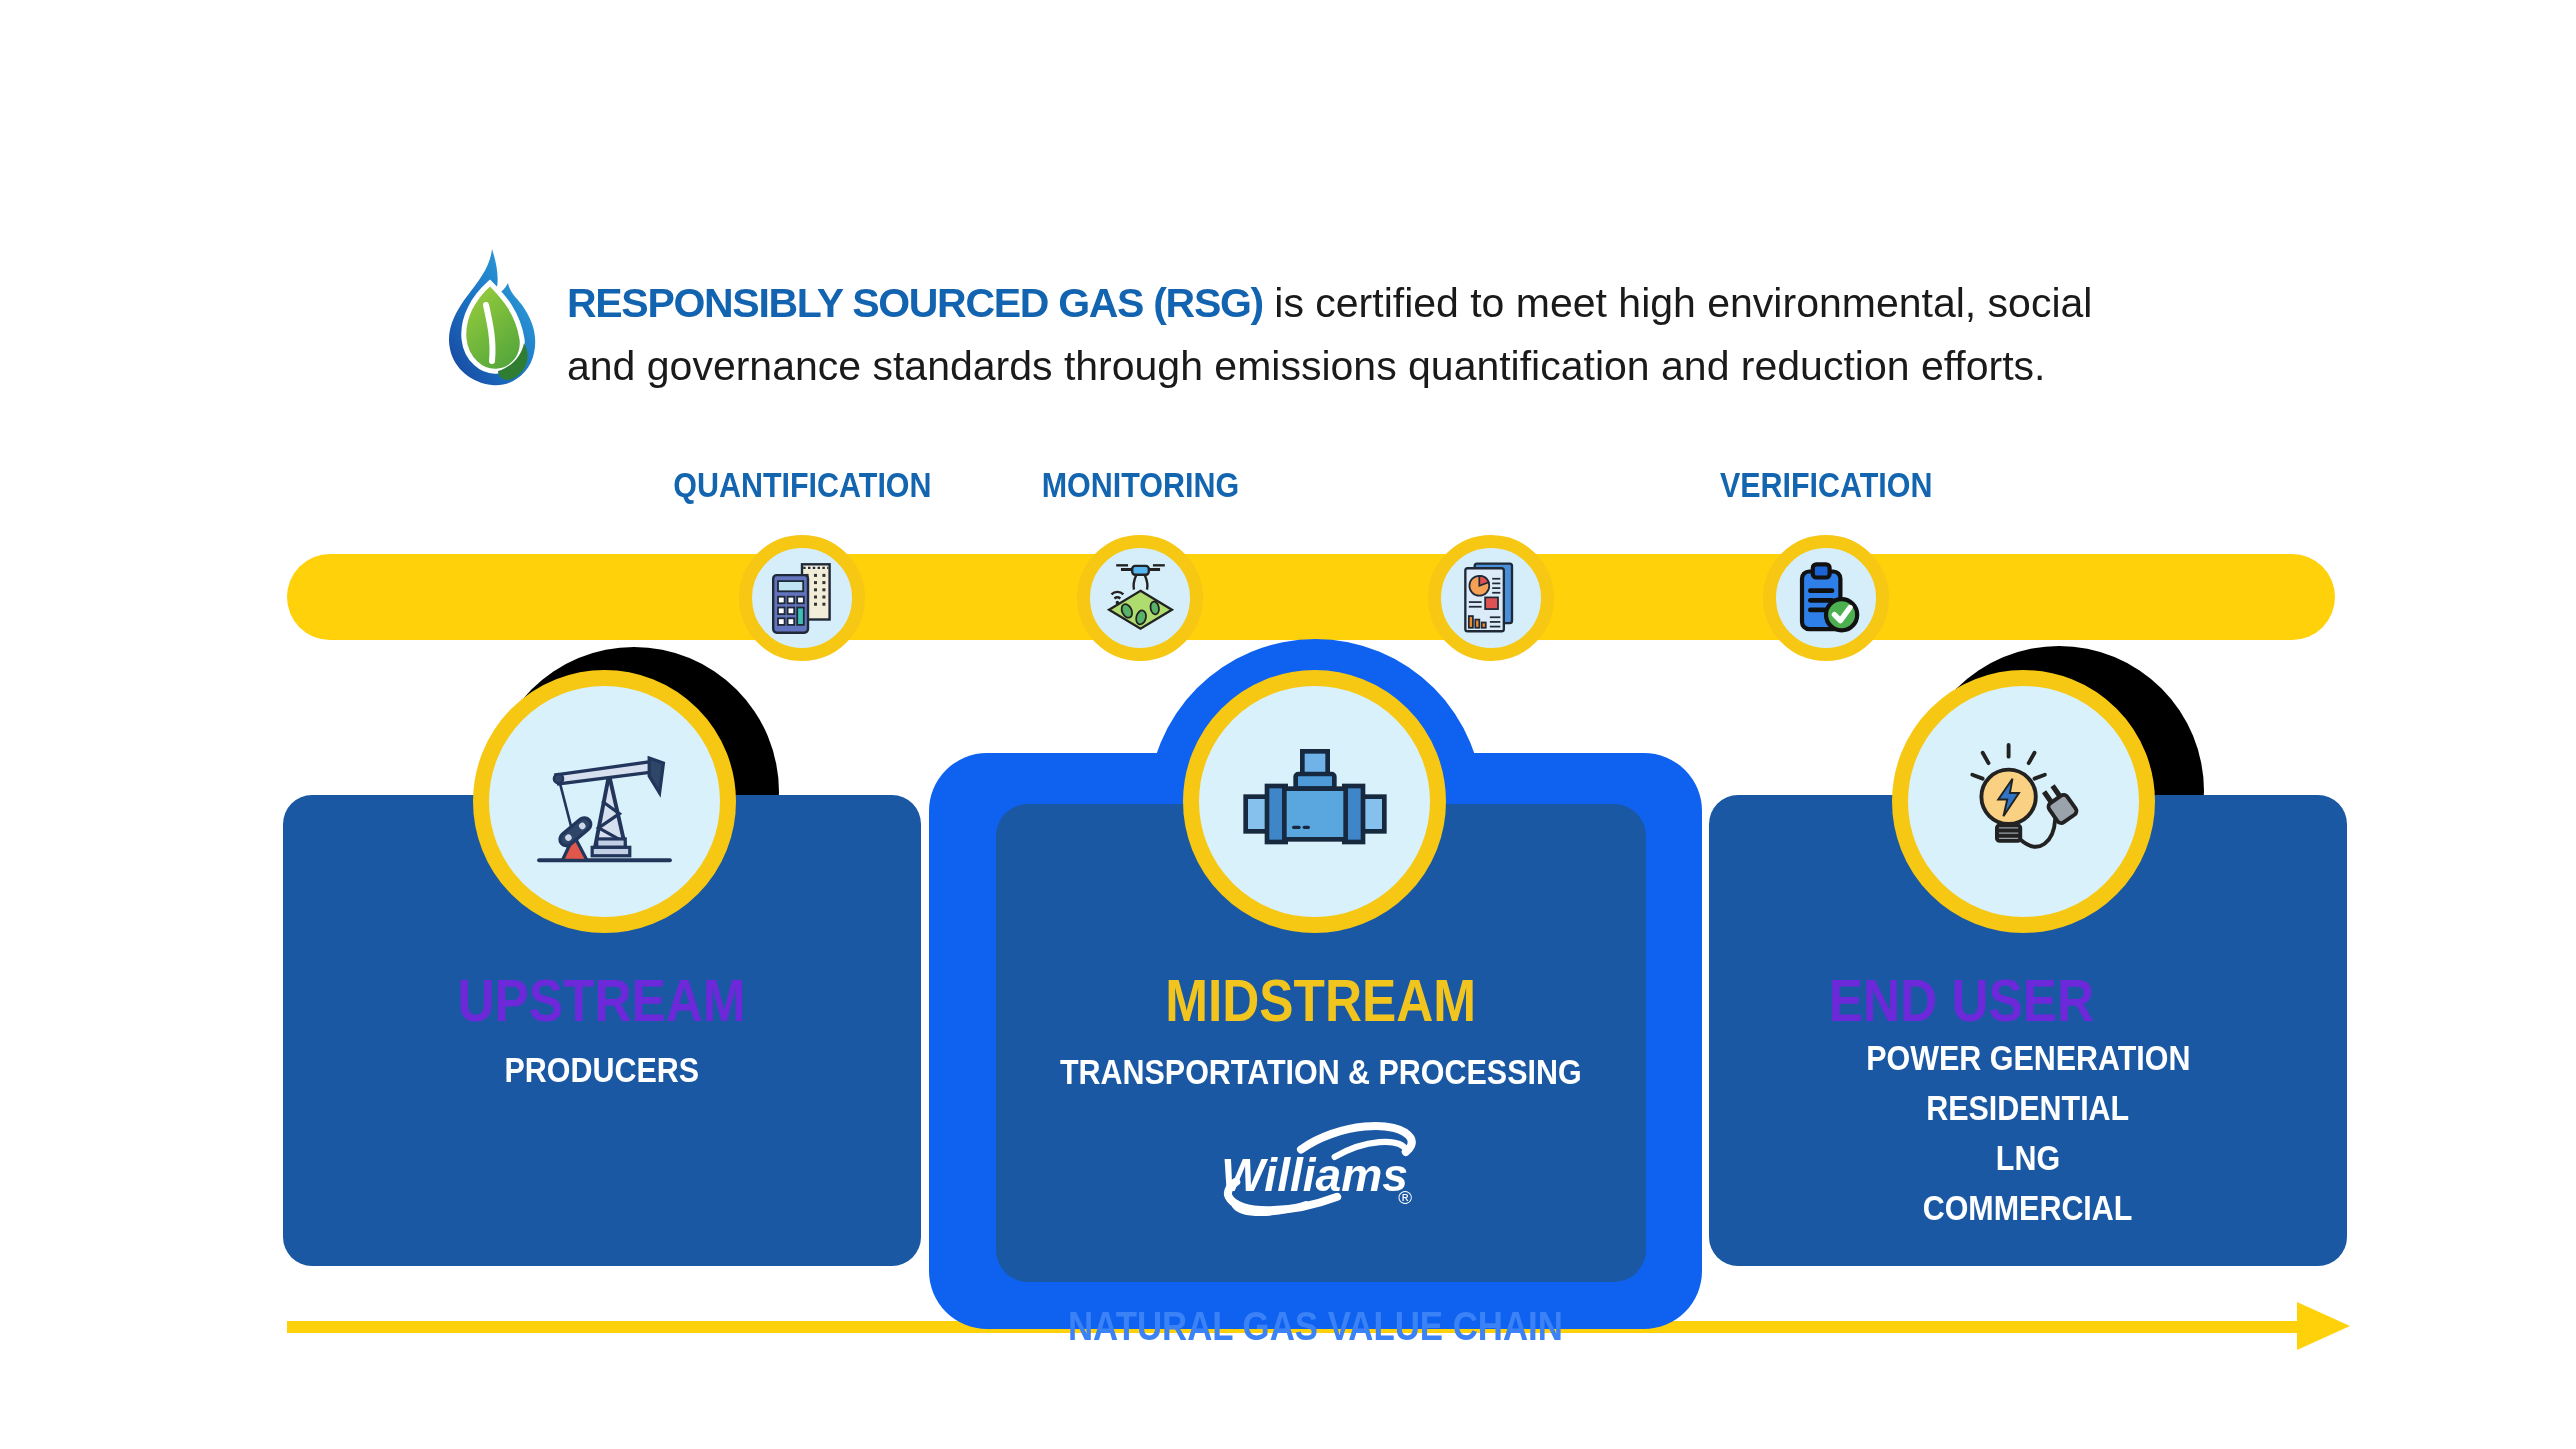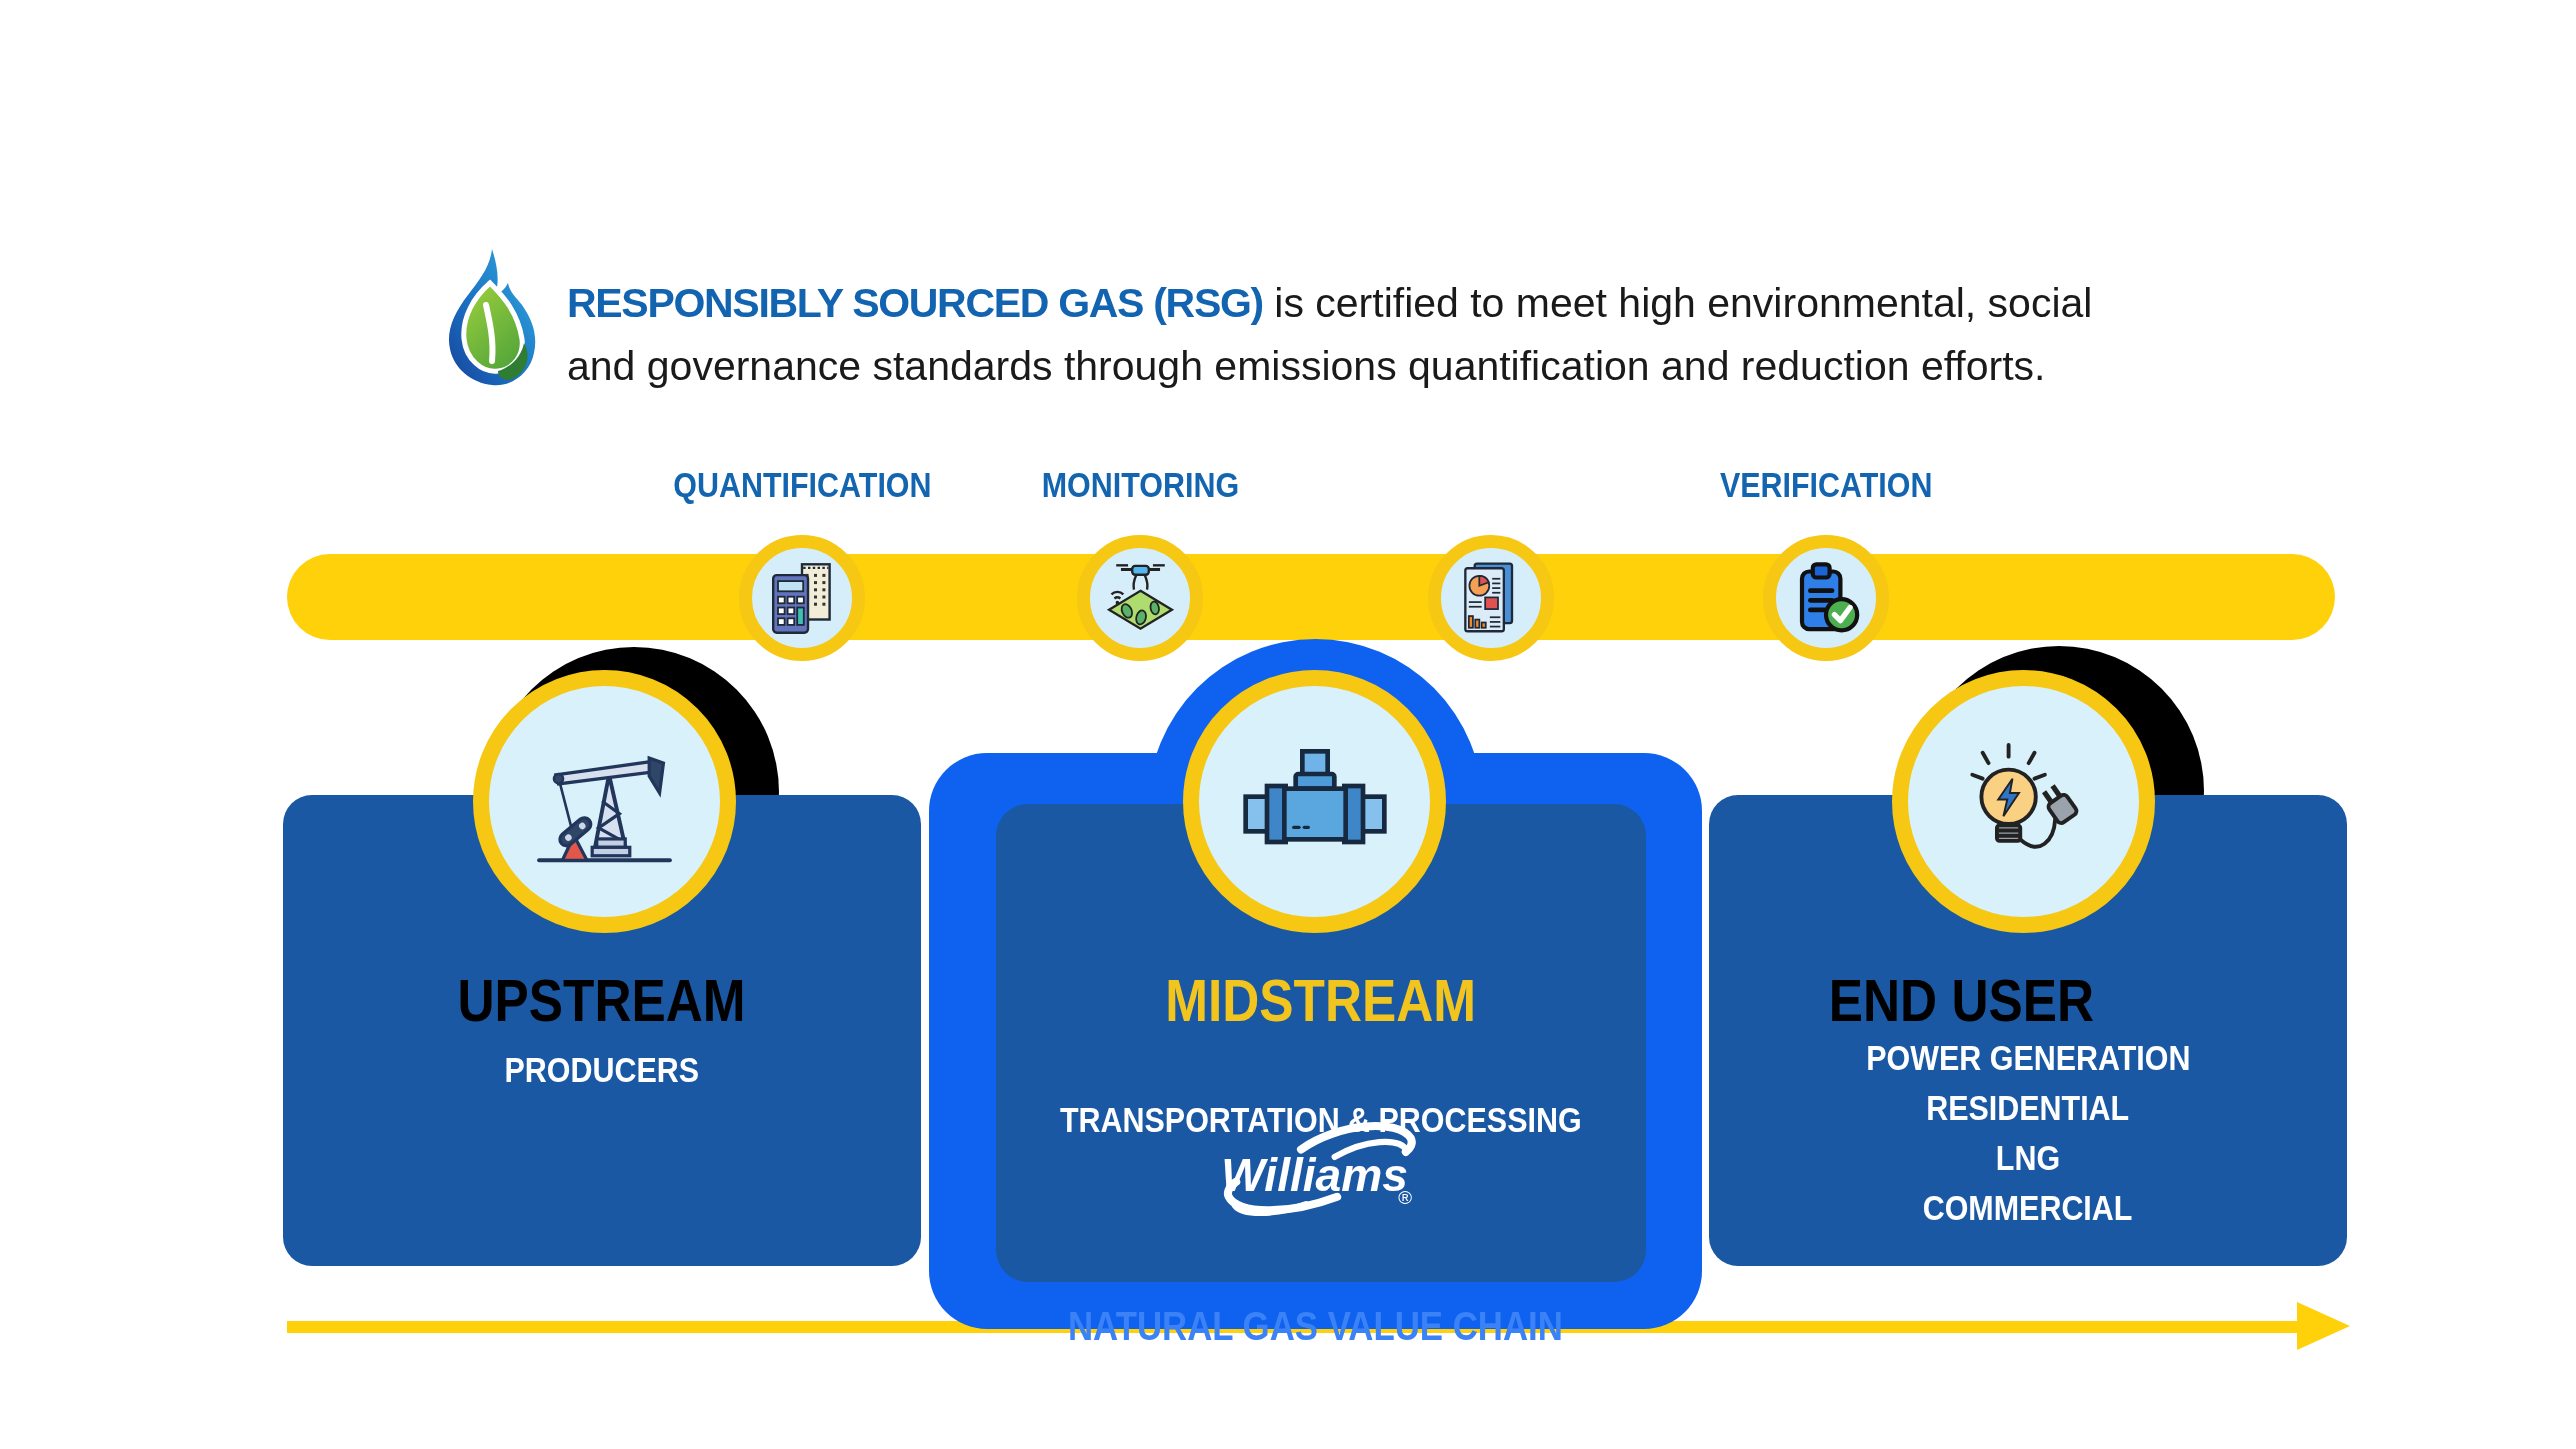--- a/index.html
+++ b/index.html
@@ -31,21 +31,21 @@
     background:#D9F1FA;border:16.7px solid #F6C713;z-index:5;
     display:flex;align-items:center;justify-content:center;
   }
 
   
   .stage-box{position:absolute;background:#1A58A3;border-radius:29px;z-index:3;}
   .mid-outer{position:absolute;left:929px;top:753px;width:773px;height:576px;background:#0F62F0;border-radius:58px;z-index:3;}
   .mid-inner{position:absolute;left:996px;top:804px;width:650px;height:478px;background:#1A58A3;border-radius:32px;z-index:3;}
 
   
-  .stage-title{position:absolute;text-align:center;font-size:59px;line-height:64px;font-weight:700;color:#000000;z-index:6;}
+  .stage-title{position:absolute;text-align:center;font-size:59px;line-height:64px;font-weight:700;color:#6d28d9;z-index:6;}
   .stage-sub{position:absolute;text-align:center;font-size:35px;line-height:50px;font-weight:700;color:#ffffff;z-index:6;}
   .mid-title{color:#F2C41E;}
 
   
   .vc-line{position:absolute;left:287px;top:1321px;width:2014px;height:11.6px;background:#FFD10A;z-index:1;}
   .vc-head{position:absolute;left:2297px;top:1302px;width:0;height:0;
     border-left:53px solid #FFD10A;border-top:24.5px solid transparent;border-bottom:24.5px solid transparent;z-index:1;}
   .vc-label{position:absolute;left:929px;top:1306px;width:773px;text-align:center;
     font-size:40px;line-height:41px;font-weight:700;color:#3b82f6;z-index:7;}
 </style>
@@ -248,21 +248,21 @@
         <line x1="181" y1="96" x2="181" y2="74" stroke="#222222" stroke-width="8"></line>
         <rect x="156" y="94" width="34" height="36" rx="7" fill="#9AA2AC" stroke="#222222" stroke-width="6"></rect>
       </g>
     </svg>
   </div>
 
   <div class="stage-title" style="left:283px;width:638px;top:969px;"><span class="cond">UPSTREAM</span></div>
   <div class="stage-sub" style="left:283px;width:638px;top:1045px;"><span class="cond">PRODUCERS</span></div>
 
   <div class="stage-title mid-title" style="left:996px;width:650px;top:969px;"><span class="cond">MIDSTREAM</span></div>
-  <div class="stage-sub" style="left:996px;width:650px;top:1047px;margin-top:48px;"><span class="cond">TRANSPORTATION &amp; PROCESSING</span></div>
+  <div class="stage-sub" style="left:996px;width:650px;top:1047px;"><span class="cond">TRANSPORTATION &amp; PROCESSING</span></div>
 
   <svg class="abs" style="left:1212px;top:1117px;z-index:6;" width="213" height="106" viewBox="0 0 340 170">
     <g fill="none" stroke="#ffffff" stroke-linecap="round">
       <path d="M142 52 C200 10 298 2 318 34 C322 42 318 50 310 56" stroke-width="13"></path>
       <path d="M196 64 C244 36 300 32 312 54" stroke-width="10"></path>
       <path d="M200 128 C120 158 40 156 26 128 C22 120 28 110 38 104" stroke-width="13"></path>
       <path d="M150 140 C100 158 48 158 36 142" stroke-width="10"></path>
     </g>
     <text x="14" y="118" font-size="74" font-weight="bold" font-style="italic" fill="#ffffff">Williams</text>
     <text x="298" y="140" font-size="30" fill="#ffffff">®</text>

